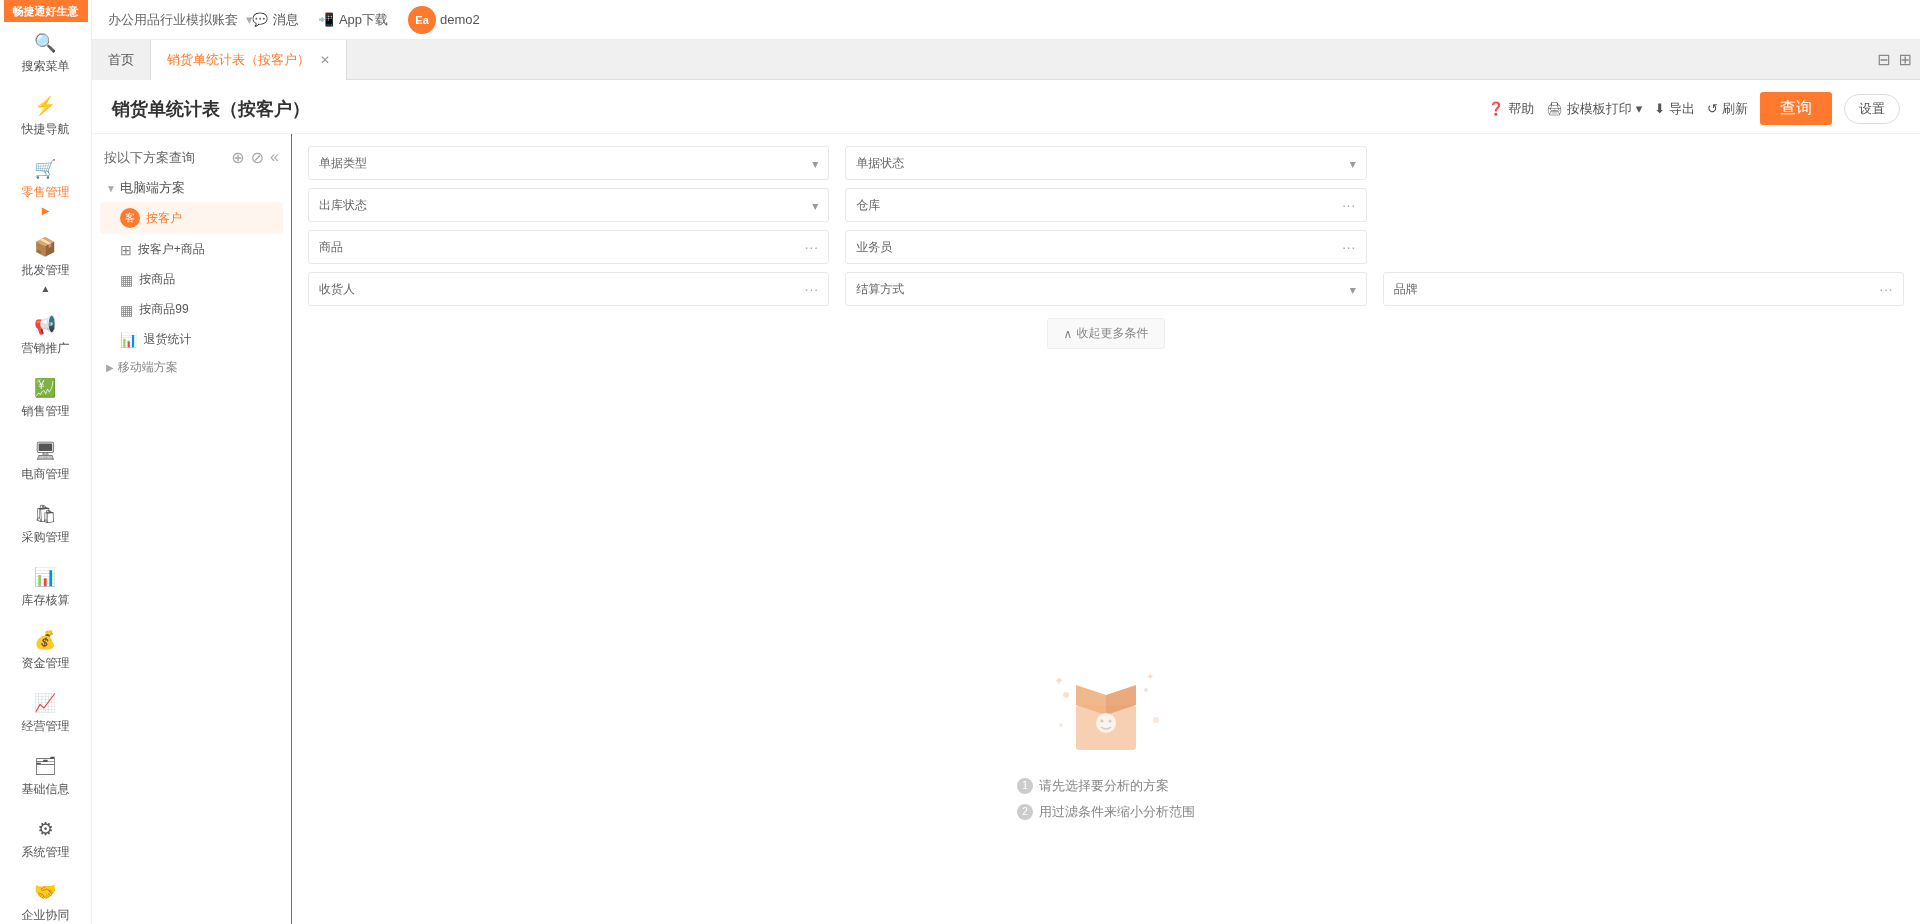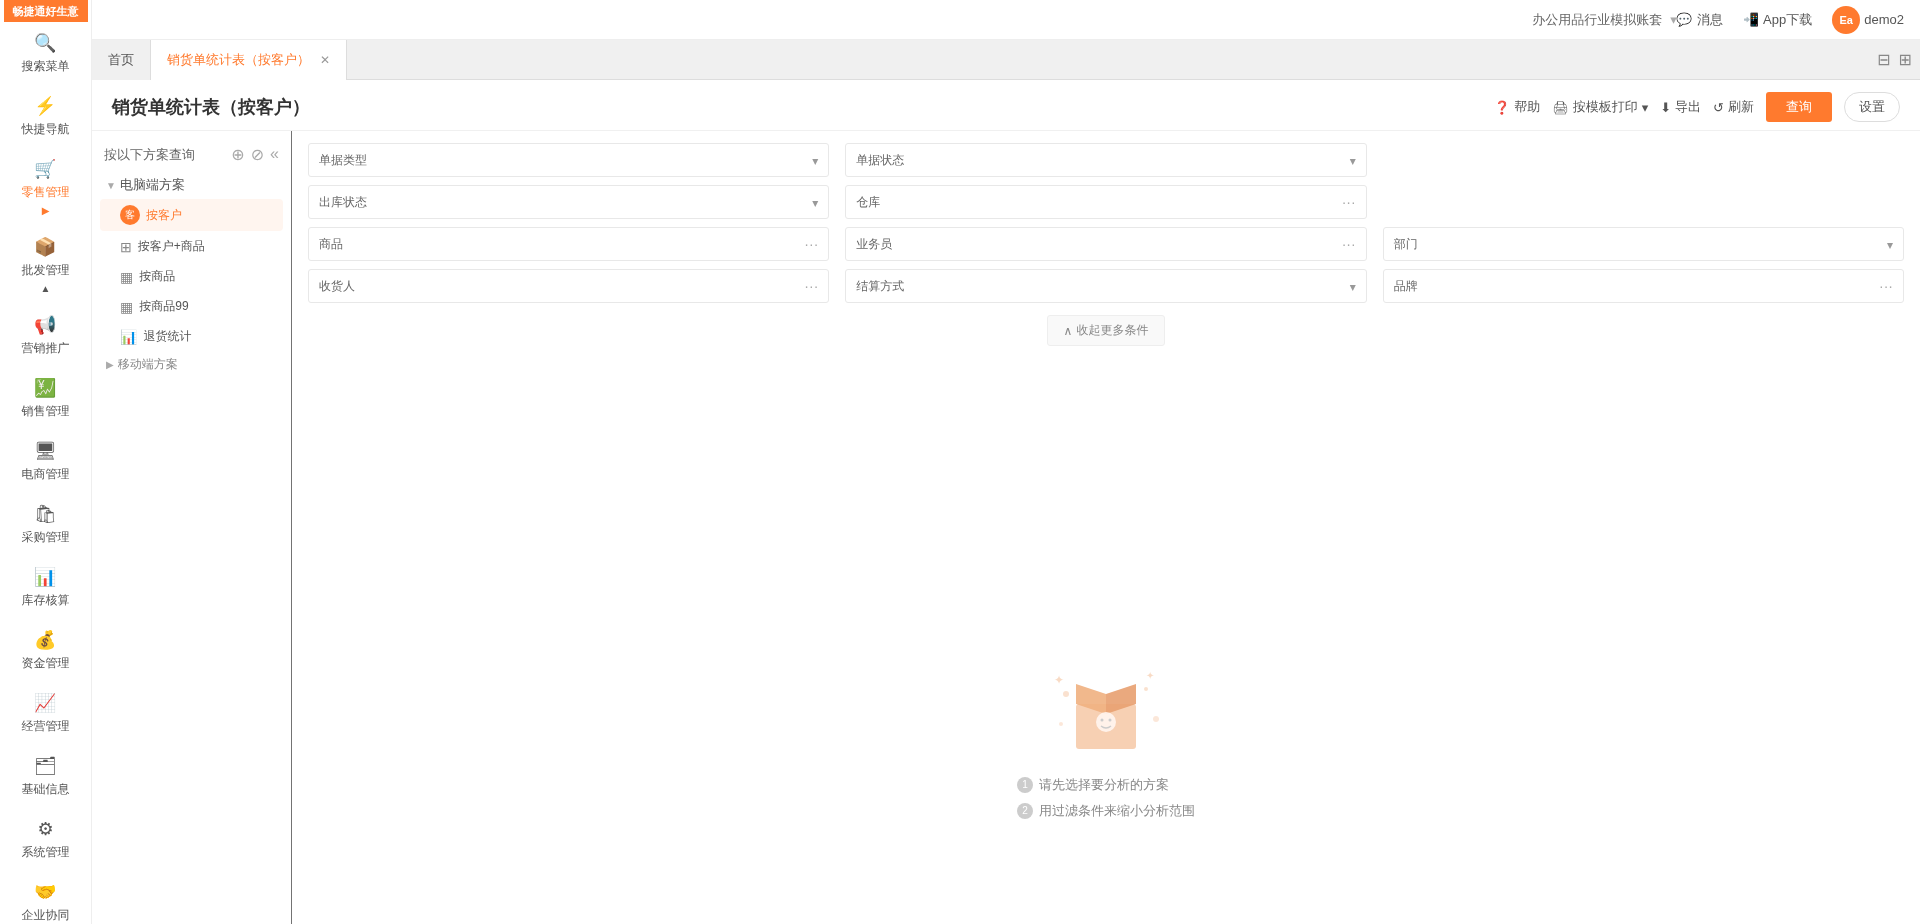--- a/index.html
+++ b/index.html
@@ -55,21 +55,21 @@
     }
 
     
     .topbar {
       height: 40px;
       background: #fff;
       border-bottom: 1px solid #eee;
       display: flex;
       align-items: center;
       padding: 0 16px;
-      justify-content: flex-end;
+      justify-content: flex-start;
       flex-shrink: 0;
     }
     .topbar-left {
       display: flex;
       align-items: center;
       gap: 8px;
       color: #666;
       font-size: 13px;
     }
     .topbar-right {
@@ -167,21 +167,21 @@
       cursor: pointer;
       color: #555;
     }
     .btn-query {
       background: #ff7a2e;
       color: #fff;
       border: none;
       padding: 6px 20px;
       border-radius: 3px;
       cursor: pointer;
-      font-size: 13px;
+      font-size: 16px;
     }
     .btn-settings {
       background: #fff;
       color: #555;
       border: 1px solid #ddd;
       padding: 5px 14px;
       border-radius: 15px;
       cursor: pointer;
       font-size: 13px;
     }
@@ -655,27 +655,20 @@
                 <span class="ellipsis-btn">···</span>
               </div>
             </div>
             <div class="filter-item">
               <span class="filter-label">业务员</span>
               <span class="filter-value"></span>
               <div class="filter-controls">
                 <span class="ellipsis-btn">···</span>
               </div>
             </div>
-            <div class="filter-item">
-              <span class="filter-label">部门</span>
-              <span class="filter-value"></span>
-              <div class="filter-controls">
-                <span class="arrow-down"></span>
-              </div>
-            </div>
           </div>
 
           <div class="filter-row">
             <div class="filter-item">
               <span class="filter-label">收货人</span>
               <span class="filter-value"></span>
               <div class="filter-controls">
                 <span class="ellipsis-btn">···</span>
               </div>
             </div>

